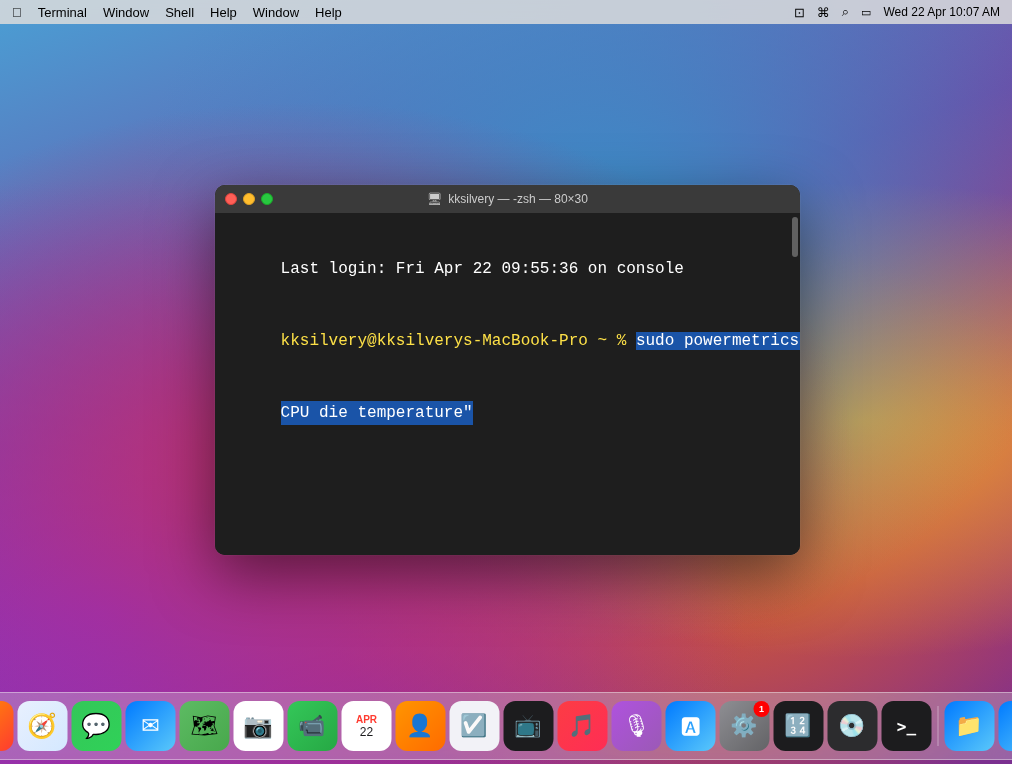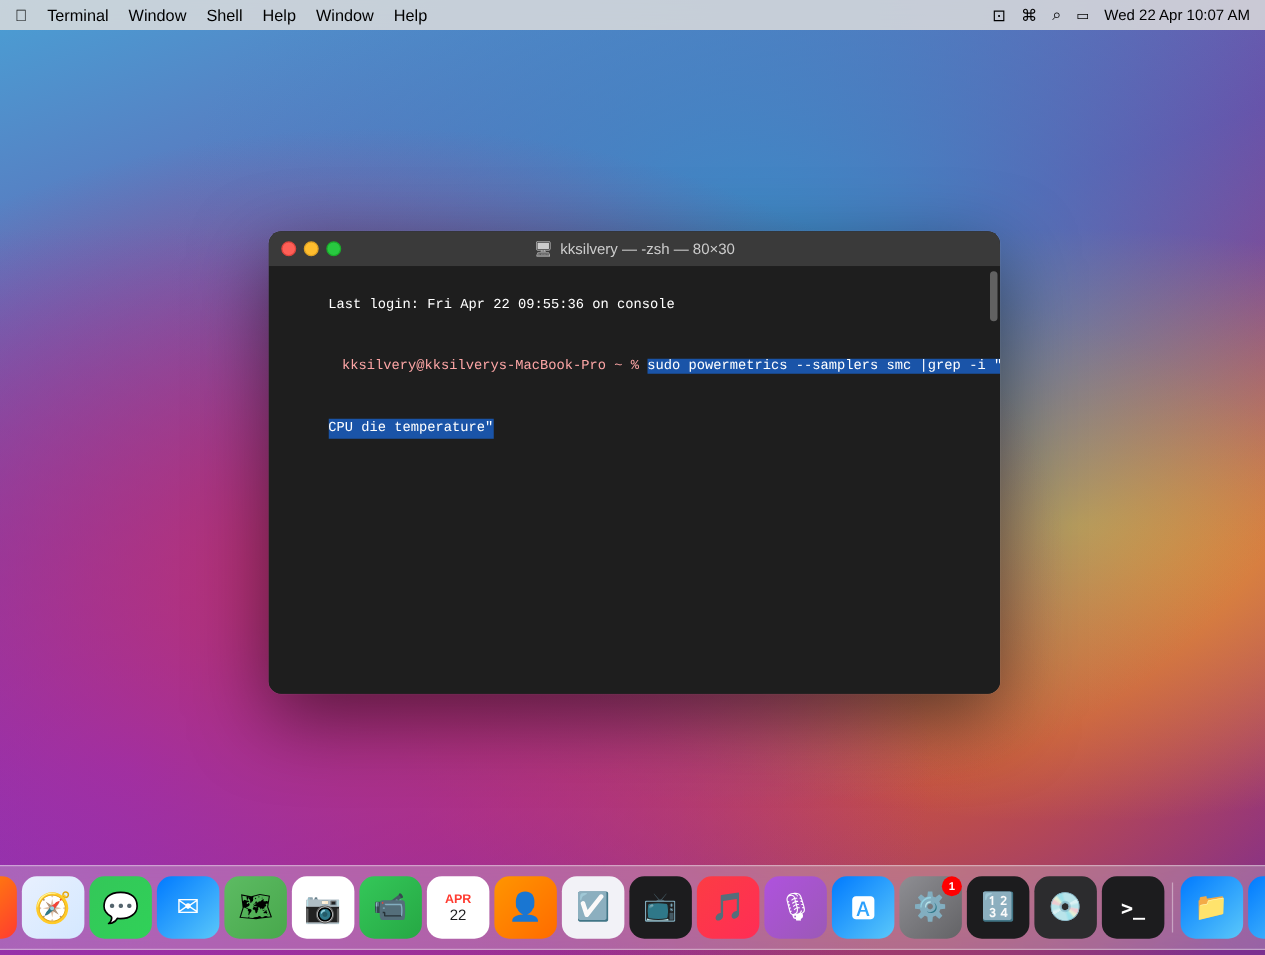--- a/index.html
+++ b/index.html
@@ -115,38 +115,37 @@
       transform: translateX(-50%);
       color: #cccccc;
       font-size: 12px;
       display: flex;
       align-items: center;
       gap: 6px;
       white-space: nowrap;
     }
 
     .terminal-body {
-      padding: 6px 8px;
+      padding: 20px 8px;
       font-family: 'Menlo', 'Monaco', 'Courier New', monospace;
-      font-size: 11px;
+      font-size: 16px;
       color: #ffffff;
       background: #1e1e1e;
       height: calc(100% - 28px);
       overflow: hidden;
       position: relative;
     }
 
     .terminal-line {
       line-height: 1.5;
       white-space: pre;
     }
 
     .terminal-prompt {
-      color: #fca5a5;
-      margin-left: 11px;
+      color: #fde047;
     }
 
     .terminal-command-highlight {
       background: #1a54a8;
       color: #ffffff;
       display: inline;
     }
 
     .terminal-command-second-line {
       background: #1a54a8;

